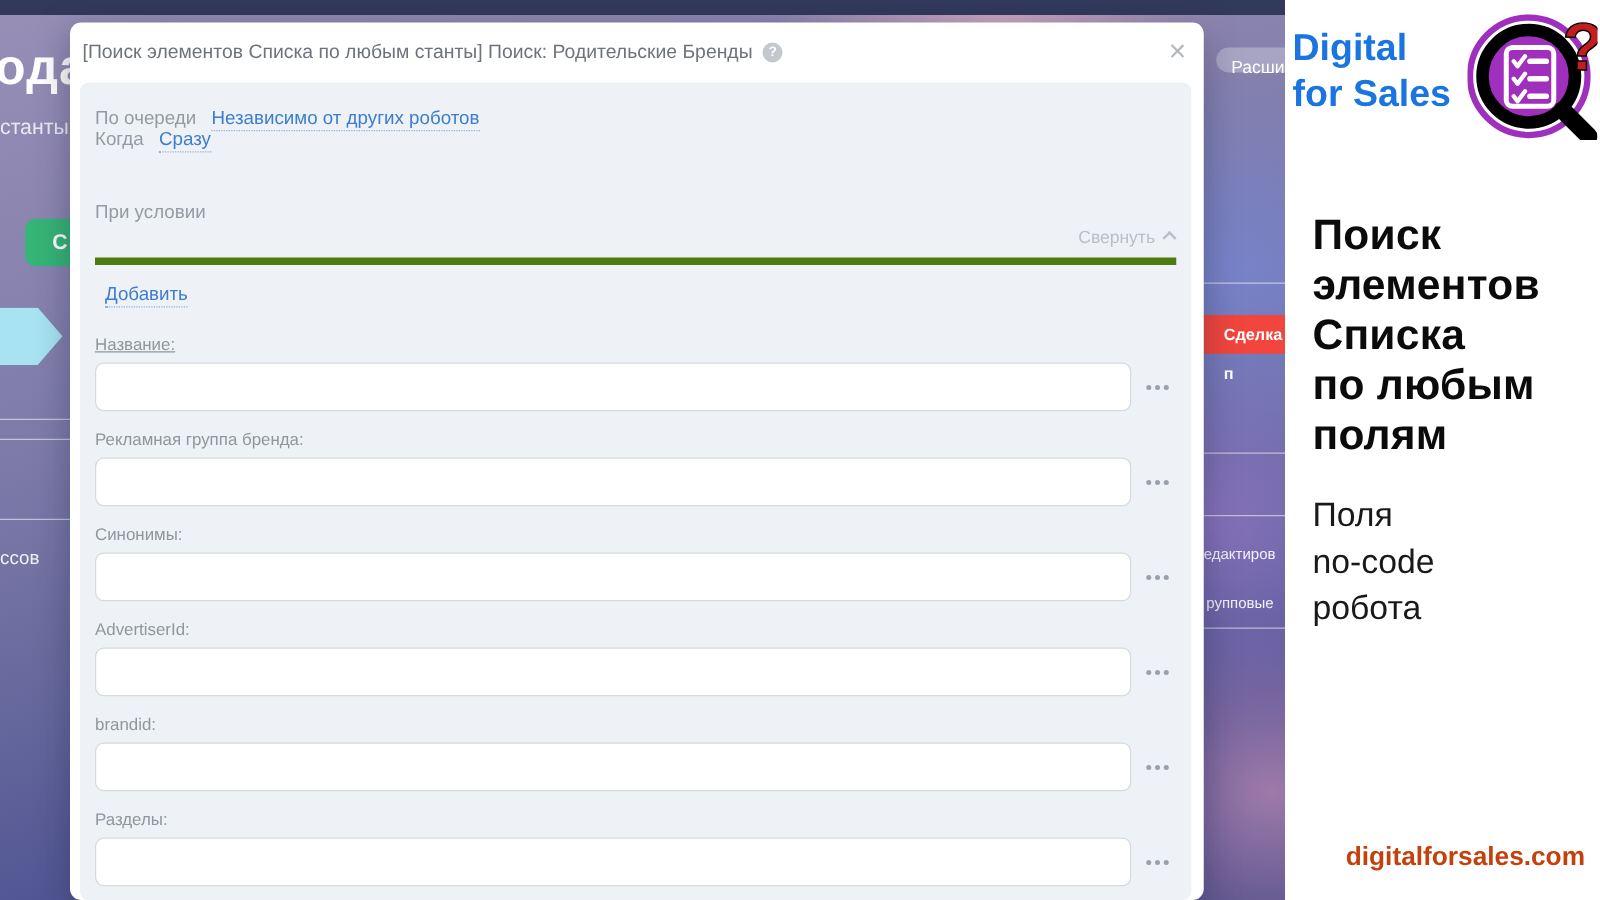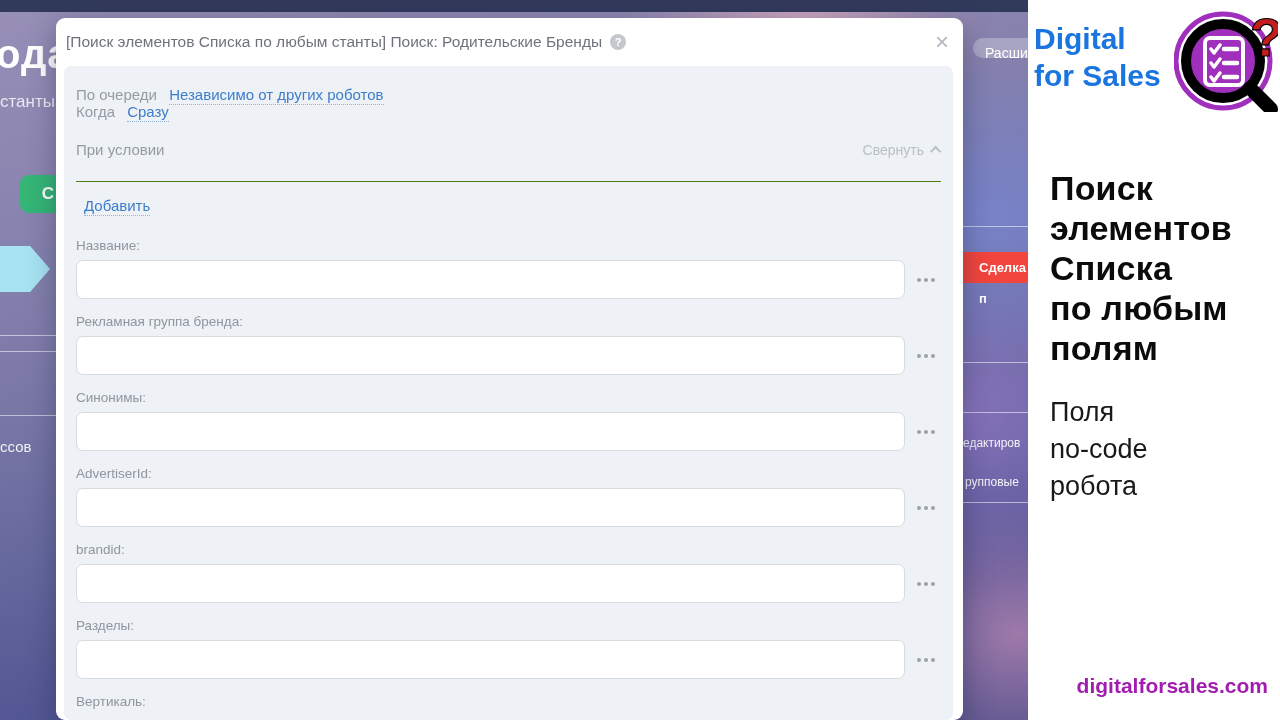--- a/index.html
+++ b/index.html
@@ -40,44 +40,44 @@
   .modal-title { font-size:15.5px; color:#6e737b; white-space:nowrap; }
   .help-badge { width:16px; height:16px; border-radius:50%; background:#c3c8cf; color:#fff;
     font-size:11px; font-weight:700; display:inline-flex; align-items:center; justify-content:center;
     margin-left:8px; flex:0 0 auto; cursor:pointer; }
   .close-btn { margin-left:auto; font-size:24px; line-height:20px; color:#b3b8bf; cursor:pointer; font-weight:400; }
 
   .panel { margin:0 10px 0 8px; background:#eef1f5; border-radius:7px; height:654px; padding:20px 12px 0 12px; overflow:hidden; }
   .meta-row { font-size:15px; color:#959ba5; }
   .meta-row + .meta-row { }
   .link-dotted { color:#3d7ecc; text-decoration:none; border-bottom:1px dotted #8fb4dd; cursor:pointer; padding-bottom:1px; }
-  .cond-row { display:flex; align-items:center; justify-content:space-between; border-bottom:1px solid #4d7c0f; padding-bottom:23px; }
-  .collapse { color:#b9bfc7; font-size:14px; display:inline-flex; align-items:center; cursor:pointer; }
+  .cond-row { display:flex; align-items:center; justify-content:space-between; border-bottom:6px solid #4d7c0f; padding-bottom:9px; }
+  .collapse { color:#b9bfc7; font-size:14px; display:inline-flex; align-items:center; cursor:pointer;margin-top:40px; }
   .chev-up { width:8px; height:8px; border-left:2px solid #b9bfc7; border-top:2px solid #b9bfc7;
     transform:rotate(45deg) translateY(2px); display:inline-block; margin-left:9px; }
   .add-row { margin-top:15px; padding-left:8px; font-size:15px; }
 
   .fields { margin-top:24px; }
   .field-label { font-size:13.5px; color:#8f96a0; margin-top:15px; }
-  .field:first-child .field-label { margin-top:4px; }
+  .field:first-child .field-label { margin-top:4px;text-decoration:underline; }
   .field-row { display:flex; align-items:center; margin-top:7px; }
   .field-input { flex:1; height:39px; background:#fff; border:1px solid #d6dbe1; border-radius:7px;
     font-size:14px; color:#333; padding:0 10px; outline:none; }
   .dots { width:30px; margin-left:6px; display:flex; justify-content:center; gap:3px; cursor:pointer; flex:0 0 auto; }
   .dots i { width:4px; height:4px; border-radius:50%; background:#9aa1ab; }
 
   
   .side { position:absolute; left:1028px; top:0; width:252px; height:720px; background:#fff; }
   .logo-text { position:absolute; left:6px; top:20px; font-size:30px; line-height:37px; font-weight:700;
     color:#1b75e0; white-space:pre-line; }
   .logo-icon { position:absolute; left:146px; top:8px; }
   .side-heading { position:absolute; left:22px; top:168px; font-size:34px; line-height:40px; font-weight:800;
     color:#0b0b0b; white-space:pre-line; letter-spacing:.2px; }
   .side-sub { position:absolute; left:22px; top:394px; font-size:27px; line-height:37px; color:#191919; white-space:pre-line; }
-  .side-site { position:absolute; right:12px; top:674px; font-size:21px; font-weight:700; color:#a21caf; }
+  .side-site { position:absolute; right:12px; top:674px; font-size:21px; font-weight:700; color:#c2410c; }
 </style>
 </head>
 <body>
 
 <div class="bg">
   <div class="bg-topbar"></div>
   <div class="bg-line" style="left:0;top:335px;width:56px;"></div>
   <div class="bg-line" style="left:0;top:351px;width:56px;"></div>
   <div class="bg-line" style="left:0;top:415px;width:56px;"></div>
   <div class="bg-line" style="left:963px;top:226px;width:65px;"></div>

